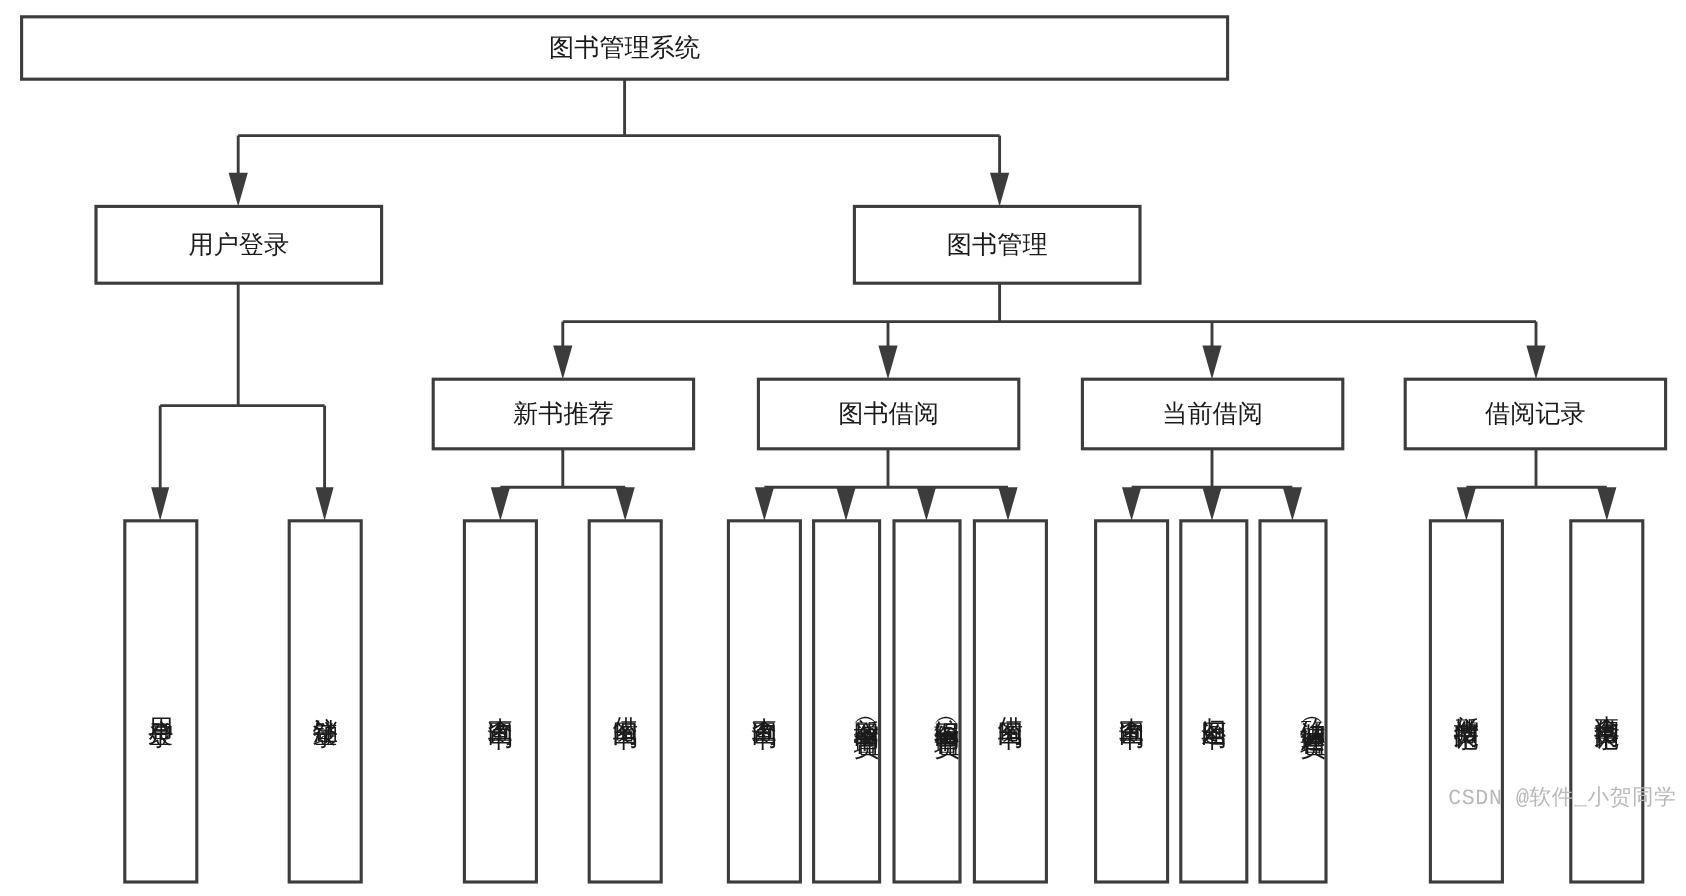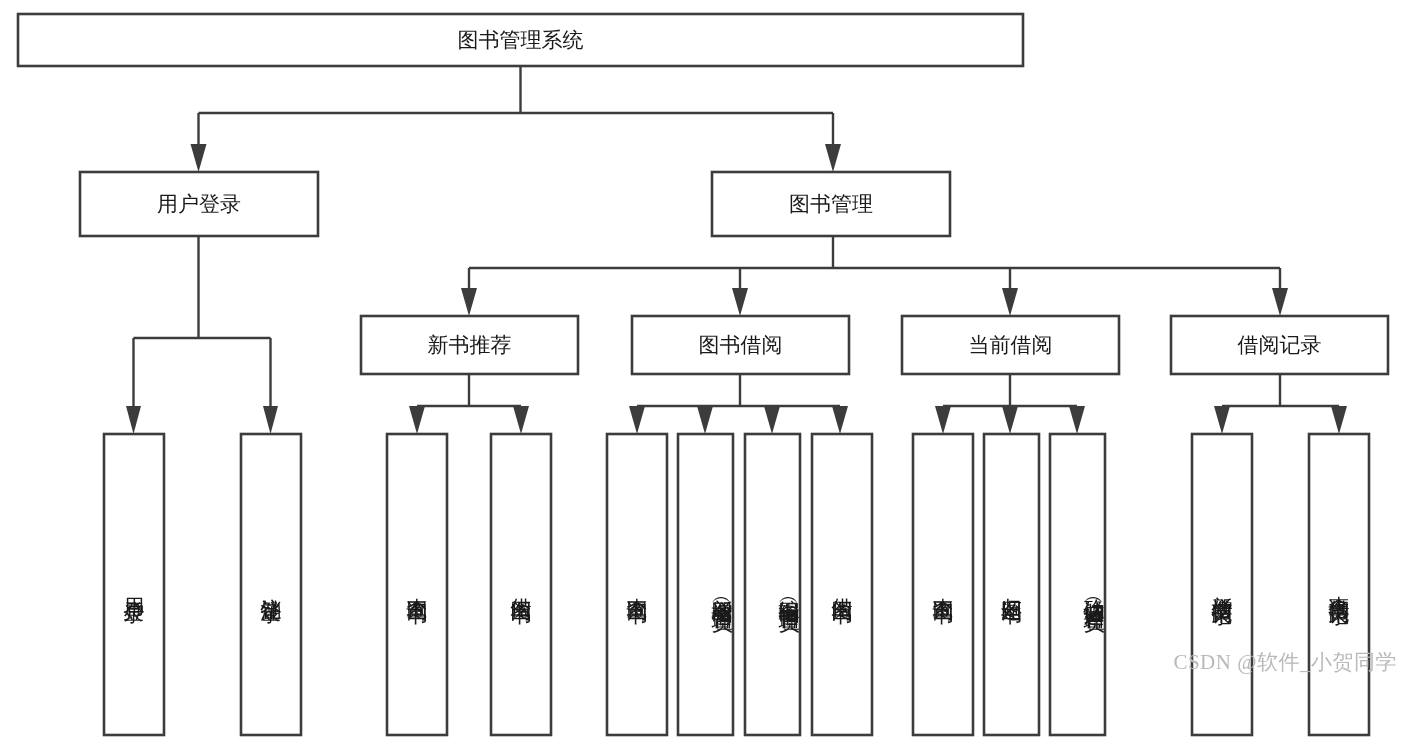--- a/index.html
+++ b/index.html
@@ -61,22 +61,22 @@
     letter-spacing: 2px;
     color: #1a1a1a;
     white-space: nowrap;
     pointer-events: none;
     box-sizing: border-box;
   }
   .watermark {
     position: absolute;
     right: 8px;
     bottom: 4px;
-    font-family: Liberation Serif, serif;
-    font-size: 21px;
+    font-family: Liberation Mono, monospace;
+    font-size: 18px;
     color: #b9b9b9;
     letter-spacing: 0.5px;
     white-space: nowrap;
   }
 </style>
 </head>
 <body>
 
 <div id="diagram-root">
 

